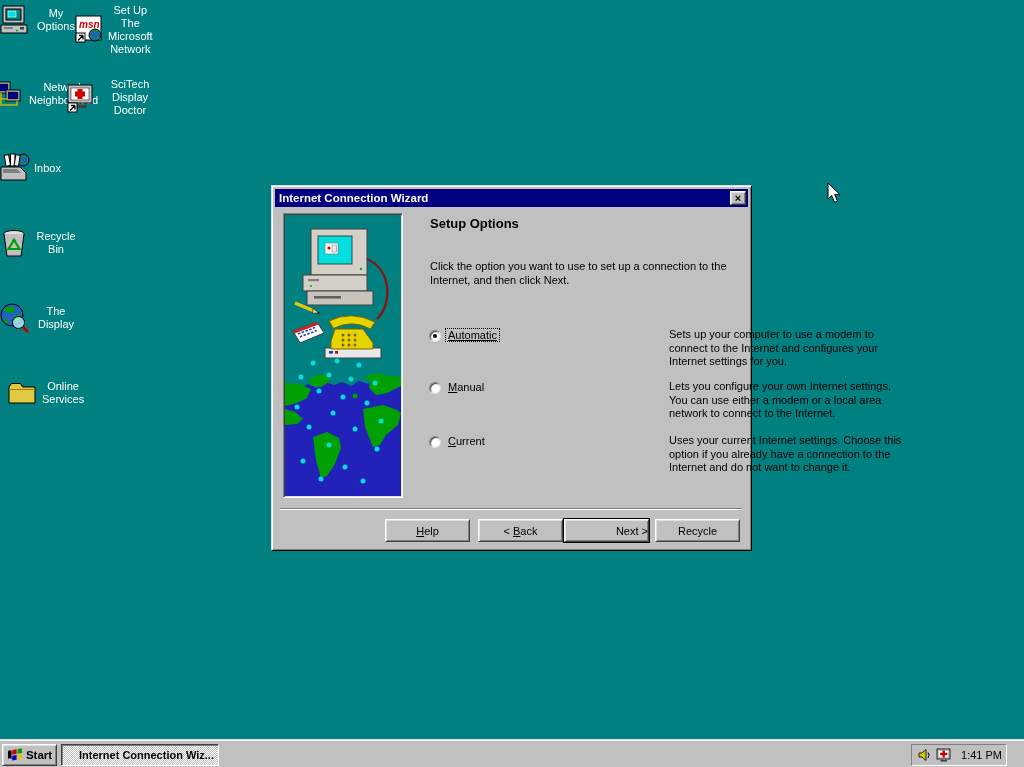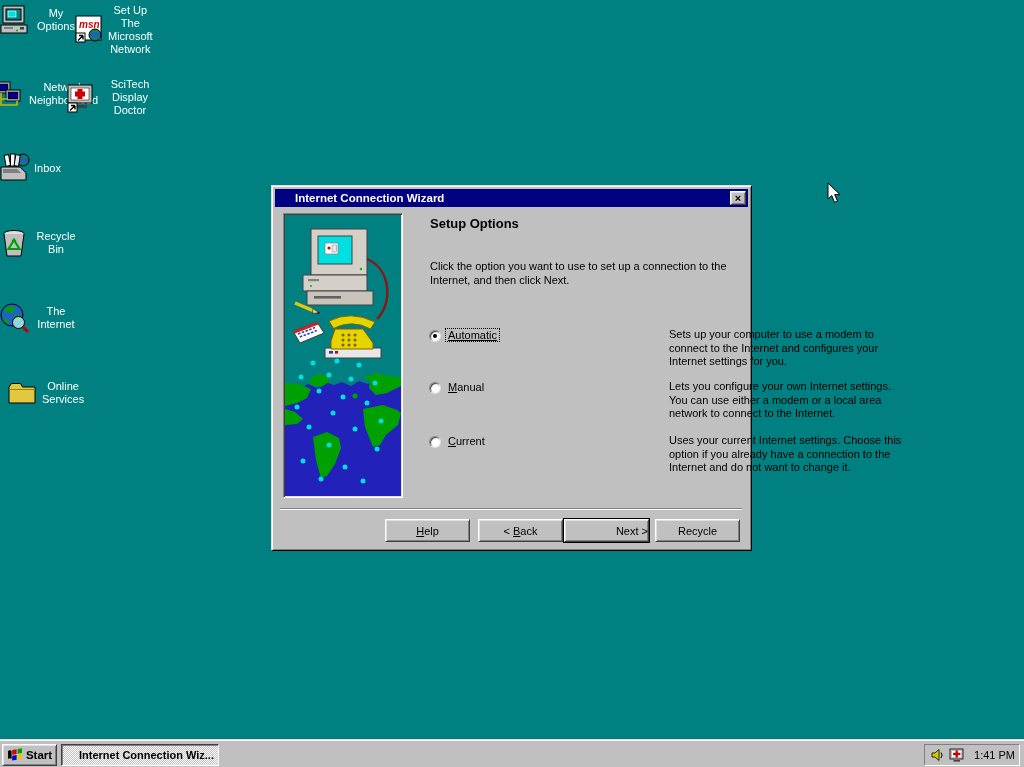--- a/index.html
+++ b/index.html
@@ -22,21 +22,21 @@
            gap:4px; color:#fff; text-align:center; line-height:13px; cursor:default; }
   .dicon svg { width:32px; height:32px; flex:0 0 auto; }
   .dlabel { display:block; }
 
   
   .window { position:absolute; left:271px; top:185px; width:481px; height:366px;
             background:#c0c0c0; border:1px solid; border-color:#dfdfdf #000 #000 #dfdfdf;
             box-shadow:inset 1px 1px 0 #fff, inset -1px -1px 0 #808080; }
   .titlebar { position:absolute; left:3px; top:3px; right:3px; height:18px;
               background:#000080; color:#fff; display:flex; align-items:center;
-              padding-left:20px; font-weight:bold; font-size:11.5px; }
+              padding-left:4px; font-weight:bold; font-size:11.5px; }
   .titletext { flex:1 1 auto; white-space:nowrap; }
   .closebtn { width:16px; height:14px; margin-right:2px; line-height:12px; font-weight:bold;
               font-size:11px; padding:0; font-family:"Liberation Sans",sans-serif; }
   .imgpanel { position:absolute; left:11px; top:27px; width:120px; height:285px;
               border:1px solid; border-color:#808080 #fff #fff #808080;
               box-shadow:inset 1px 1px 0 #404040, inset -1px -1px 0 #dfdfdf;
               background:#008080; overflow:hidden; }
   .imgpanel svg { position:absolute; left:1px; top:1px; }
   .heading { position:absolute; left:158px; top:30px; font-size:13px; font-weight:bold; }
   .intro   { position:absolute; left:158px; top:74px; width:305px; line-height:13.5px; }
@@ -61,21 +61,21 @@
               display:flex; align-items:center; justify-content:center; gap:3px;
               font-weight:bold; font-size:11.5px; }
   .taskbtn { position:absolute; left:61px; top:4px; width:158px; height:22px;
              border:1px solid; border-color:#404040 #fff #fff #404040;
              box-shadow:inset 1px 1px 0 #808080, inset -1px -1px 0 #dfdfdf;
              background-color:#dfdfdf;
              background-image:repeating-conic-gradient(#ffffff 0% 25%, #c0c0c0 0% 50%);
              background-size:2px 2px;
              font-weight:bold; display:flex; align-items:center; padding-left:17px;
              white-space:nowrap; overflow:hidden; }
-  .tray { position:absolute; right:4px; top:4px; height:22px; width:96px;
+  .tray { position:absolute; right:17px; top:4px; height:22px; width:96px;
           display:flex; align-items:center; gap:3px; padding:0 4px 0 5px;margin-left:38px; }
   .tray .clock { flex:1 1 auto; text-align:right; white-space:nowrap; }
   .trayicon { width:16px; height:16px; flex:0 0 auto; }
 
   .cursor { position:absolute; left:827px; top:182px; width:15px; height:22px; }
 </style>
 </head>
 <body>
 
 <div class="dicon" style="left:-2px; top:4px; width:80px">
@@ -152,21 +152,21 @@
 
 <div class="dicon" style="left:-2px; top:302px; width:80px">
   <svg viewBox="0 0 32 32">
     <circle cx="14" cy="13" r="11" fill="#2060c8" stroke="#000"></circle>
     <path d="M6 8 q4 -4.5 9 -3.5 l2.5 3 -4 3.5 -6 -1 Z" fill="#00a000"></path>
     <path d="M17 13 q5 -1.5 7 2.5 l-3.5 5 -5 -2.5 Z" fill="#00a000"></path>
     <path d="M6.5 16 l4.5 2 -1 4 -4.5 -3.5 Z" fill="#00a000"></path>
     <circle cx="20.5" cy="20.5" r="6" fill="#aee6ee" fill-opacity="0.85" stroke="#000"></circle>
     <line x1="25" y1="25" x2="30" y2="30" stroke="#c00000" stroke-width="3"></line>
   </svg>
-  <span class="dlabel">The Internet</span>
+  <span class="dlabel">The Display</span>
 </div>
 
 <div class="dicon" style="left:6px; top:377px; width:64px">
   <svg viewBox="0 0 32 32">
     <path d="M3 10 l2.5 -3.5 h9 l2 3.5 h12.5 v16 H3 Z" fill="#e0c840" stroke="#000"></path>
     <path d="M3 12.5 h26" stroke="#a08000" stroke-width="1"></path>
   </svg>
   <span class="dlabel">Online Services</span>
 </div>
 

